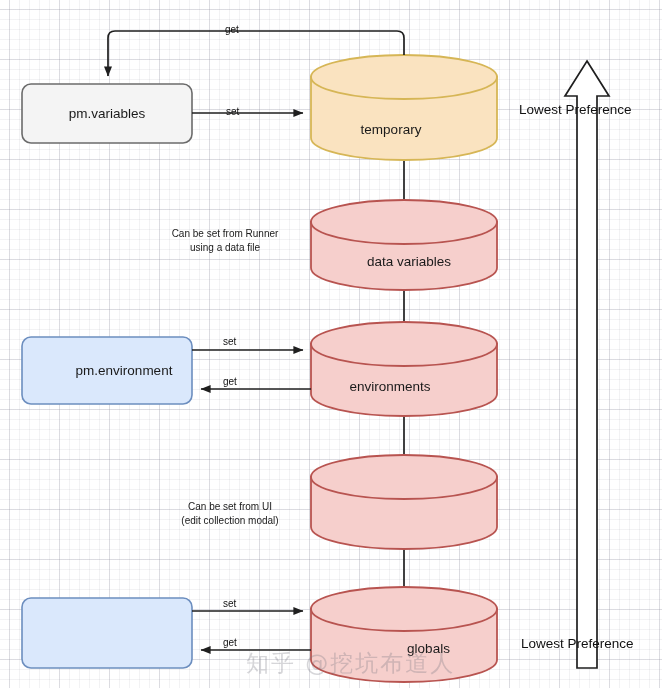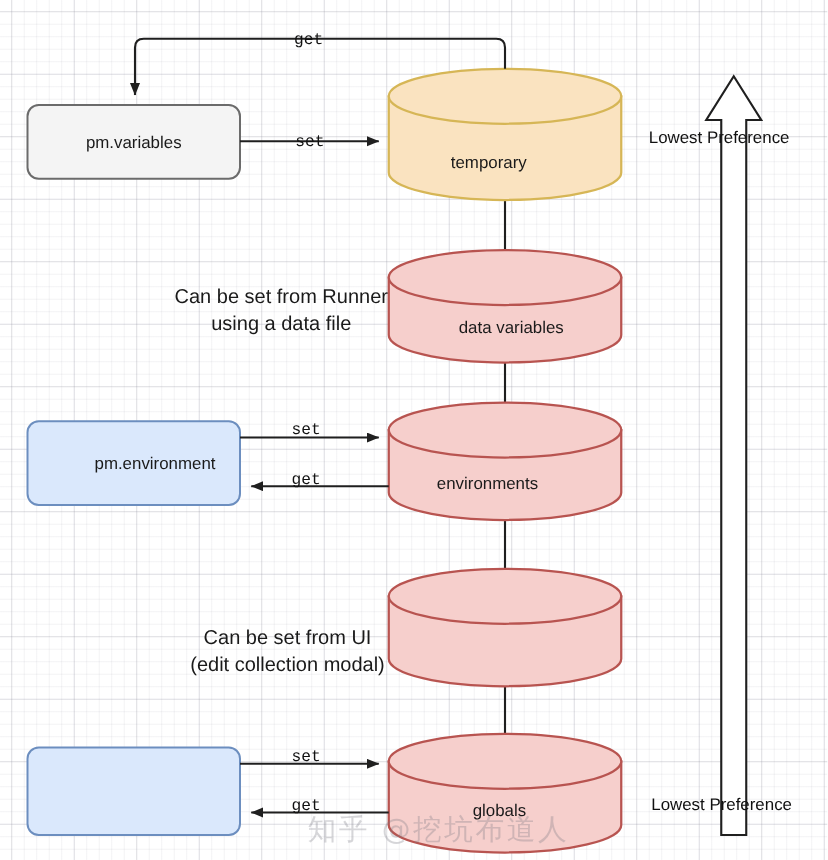--- a/index.html
+++ b/index.html
@@ -34,33 +34,33 @@
     text-align: center;
     color: #1a1a1a;
     font-size: 13.5px;
     line-height: 1.35;
     font-family: "Liberation Sans", sans-serif;
     white-space: pre;
     pointer-events: none;
   }
   .edge-label {
     position: absolute;
-    text-align: center;
+    text-align: left;
     color: #111111;
-    font-size: 13px;
-    font-family: Liberation Mono, monospace;
+    font-size: 10px;
+    font-family: Liberation Sans, sans-serif;
     background: rgba(255,255,255,0.0);
     white-space: nowrap;
     pointer-events: none;
   }
   .note-label {
     position: absolute;
     text-align: center;
     color: #1a1a1a;
-    font-size: 16px;
+    font-size: 10px;
     line-height: 1.4;
     font-family: "Liberation Sans", sans-serif;
     white-space: pre-line;
     pointer-events: none;
   }
   .pref-label {
     position: absolute;
     color: #111111;
     font-size: 13.5px;
     font-family: "Liberation Sans", sans-serif;
@@ -167,21 +167,21 @@
   <div class="node-label" style="left:22px; top:362px; width:204px;">pm.environment</div>
 
 
   <div class="node-label" style="left:311px; top:121px; width:160px;">temporary</div>
 
   <div class="node-label" style="left:311px; top:253px; width:196px;">data variables</div>
 
   <div class="node-label" style="left:311px; top:378px; width:158px;">environments</div>
 
 
-  <div class="node-label" style="left:311px; top:640px; width:177px;">globals</div>
+  <div class="node-label" style="left:311px; top:640px; width:177px;padding-left:29px;">globals</div>
 
   <div class="edge-label" style="left:225px; top:24px; width:44px;">get</div>
 
   <div class="edge-label" style="left:226px; top:106px; width:44px;">set</div>
 
   <div class="edge-label" style="left:223px; top:336px; width:44px;">set</div>
 
   <div class="edge-label" style="left:223px; top:376px; width:44px;">get</div>
 
   <div class="edge-label" style="left:223px; top:598px; width:44px;">set</div>

